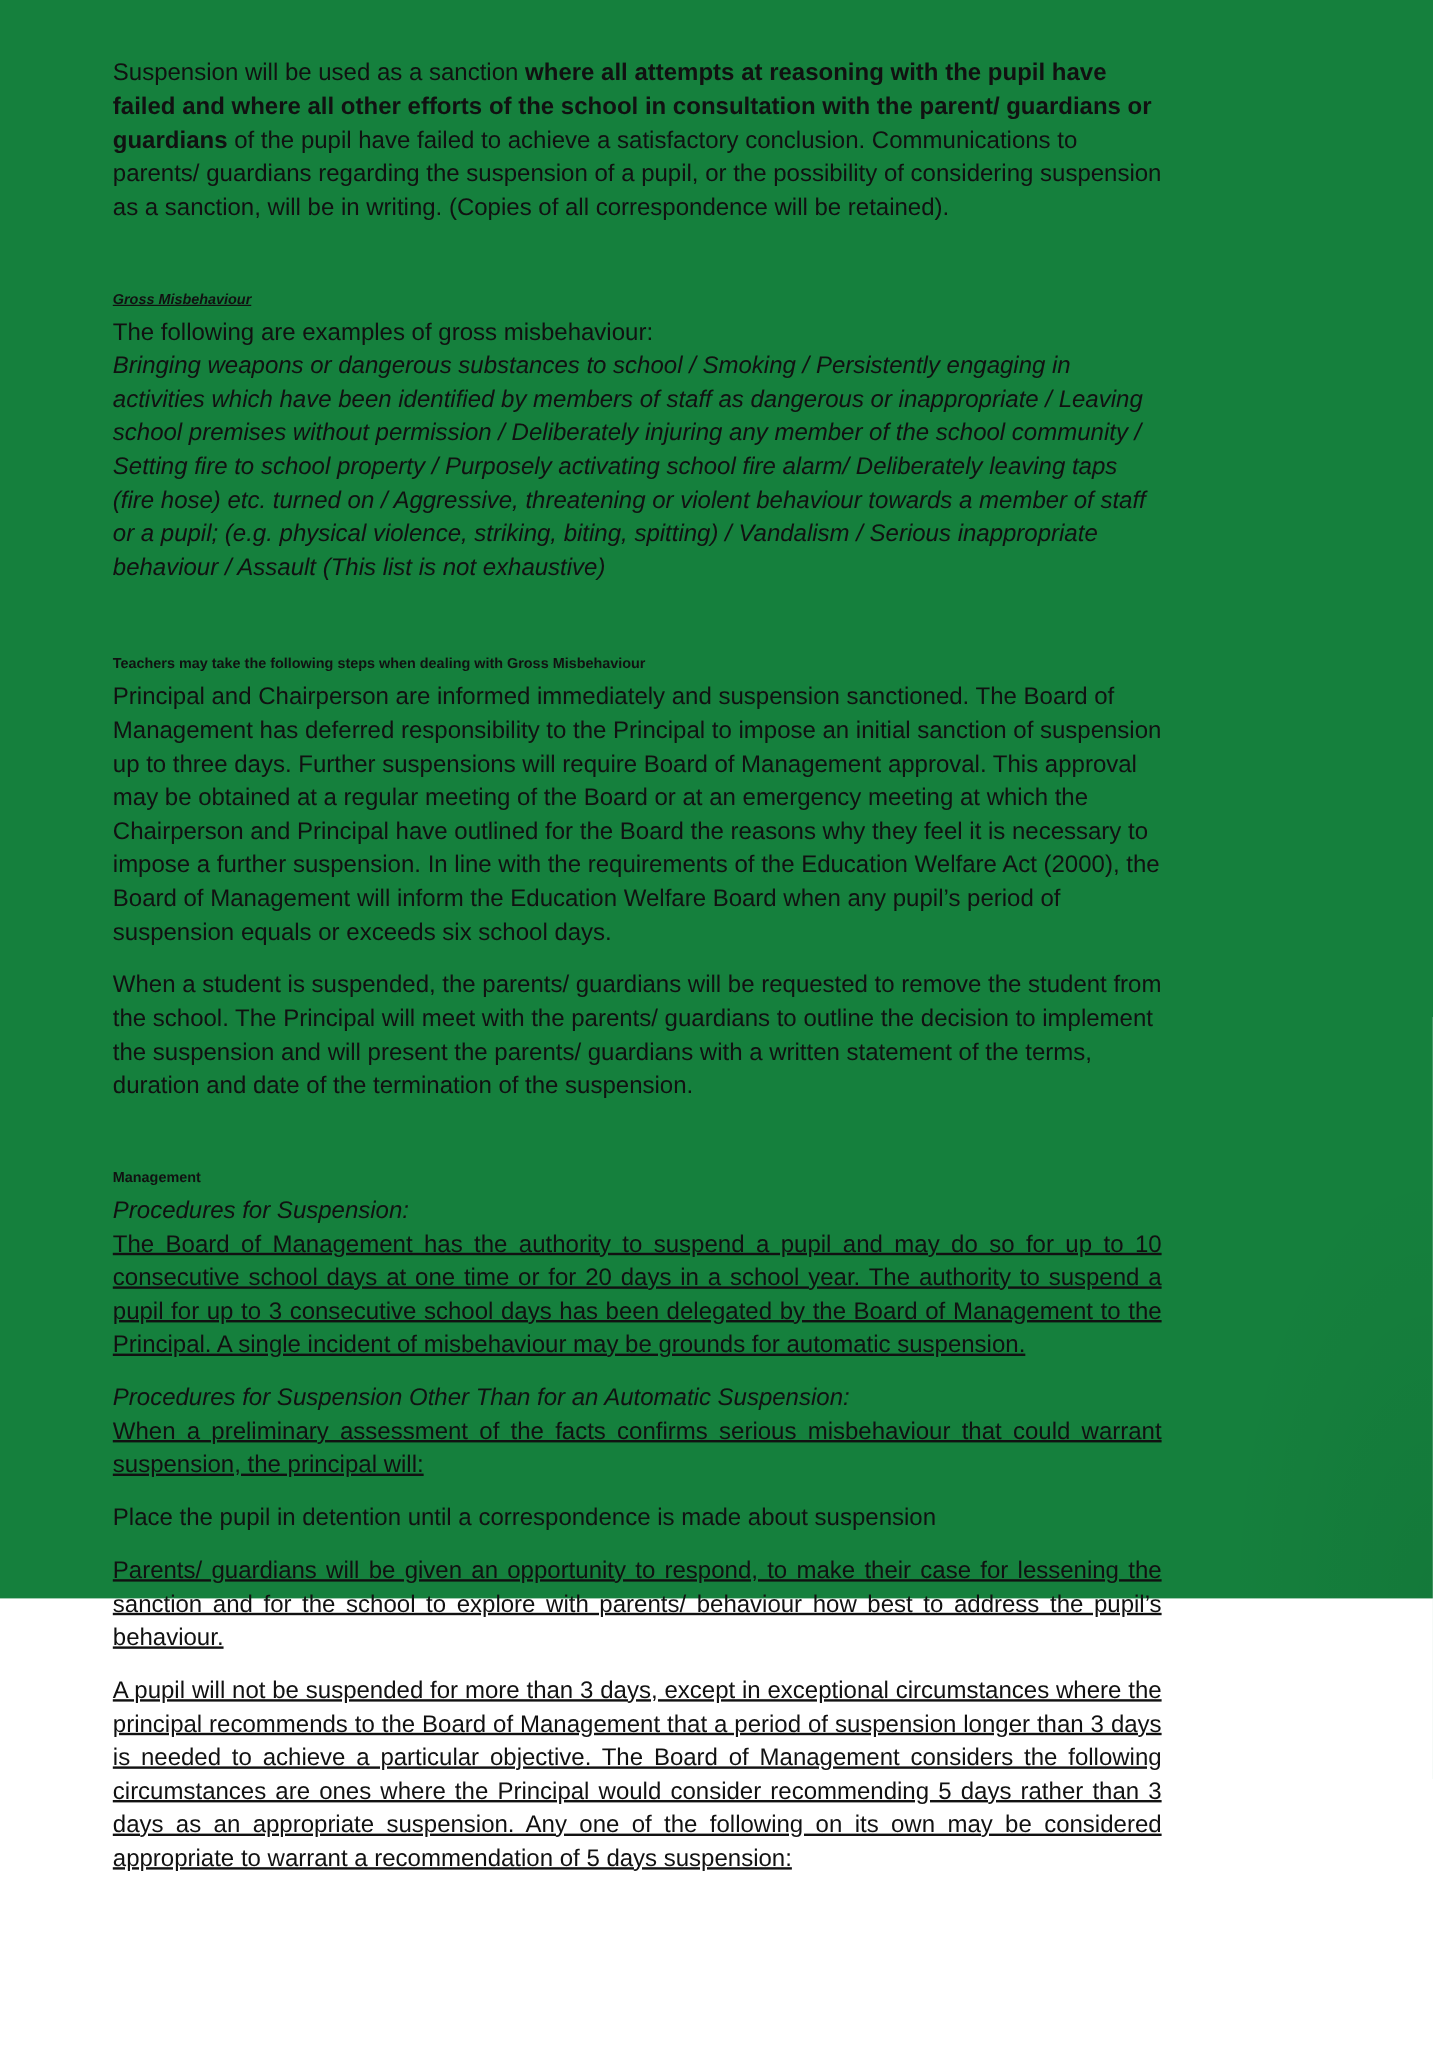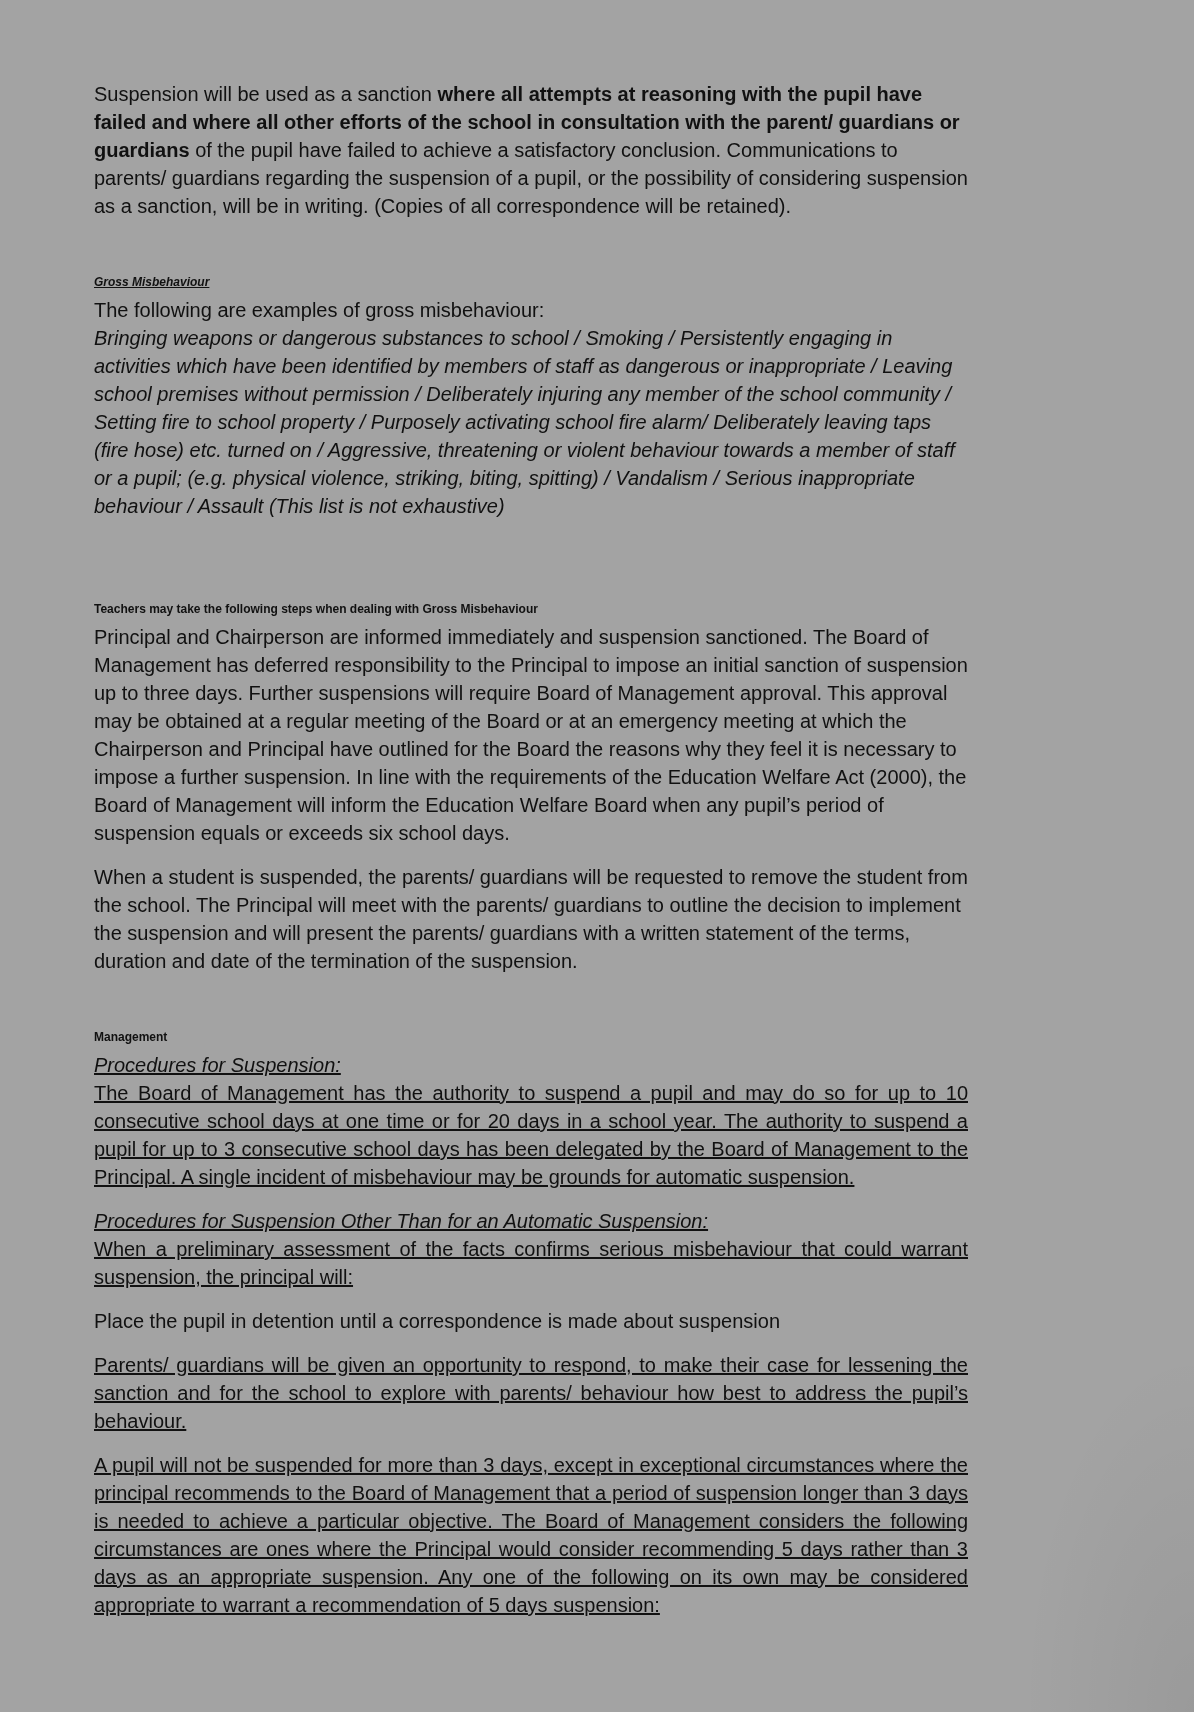--- a/index.html
+++ b/index.html
@@ -12,51 +12,50 @@
     height: 1712px;
     overflow: hidden;
     position: relative;
     font-family: "Liberation Sans", "DejaVu Sans", sans-serif;
     color: #111111;
   }
   .page {
     position: relative;
     box-sizing: border-box;
     width: 1194px;
-    height: 1712px;
-    padding: 80px 226px 0 94px;
-    background: #a3a3a3;
+    height: 1332px;
+    padding: 47px 226px 0 94px;
+    background: #15803d;
     font-size: 20px;
     line-height: 28px;
   }
   .para {
     margin: 0;
     padding: 0;
     text-align: left;
   }
   .just { text-align: justify; text-decoration: underline; }
   .italic { font-style: italic; }
   .b { font-weight: bold; }
   .i-u {
     font-style: italic;
-    text-decoration: underline;
   }
   h3 {
     margin: 0;
     padding: 0;
     font-size: 12px;
     line-height: 28px;
     font-weight: bold;
   }
   .h-bi-u {
     font-style: italic;
     text-decoration: underline;
   }
   .mt-lg { margin-top: 48px; }
-  .mt-xl { margin-top: 75px; }
+  .mt-xl { margin-top: 52px; }
   .mt-md { margin-top: 16px; }
   .corner-shade {
     position: absolute;
     right: 0;
     bottom: 0;
     width: 170px;
     height: 360px;
     pointer-events: none;
     background: radial-gradient(ellipse at 100% 100%, rgba(0,0,0,0.055), rgba(0,0,0,0.0) 72%);
   }

